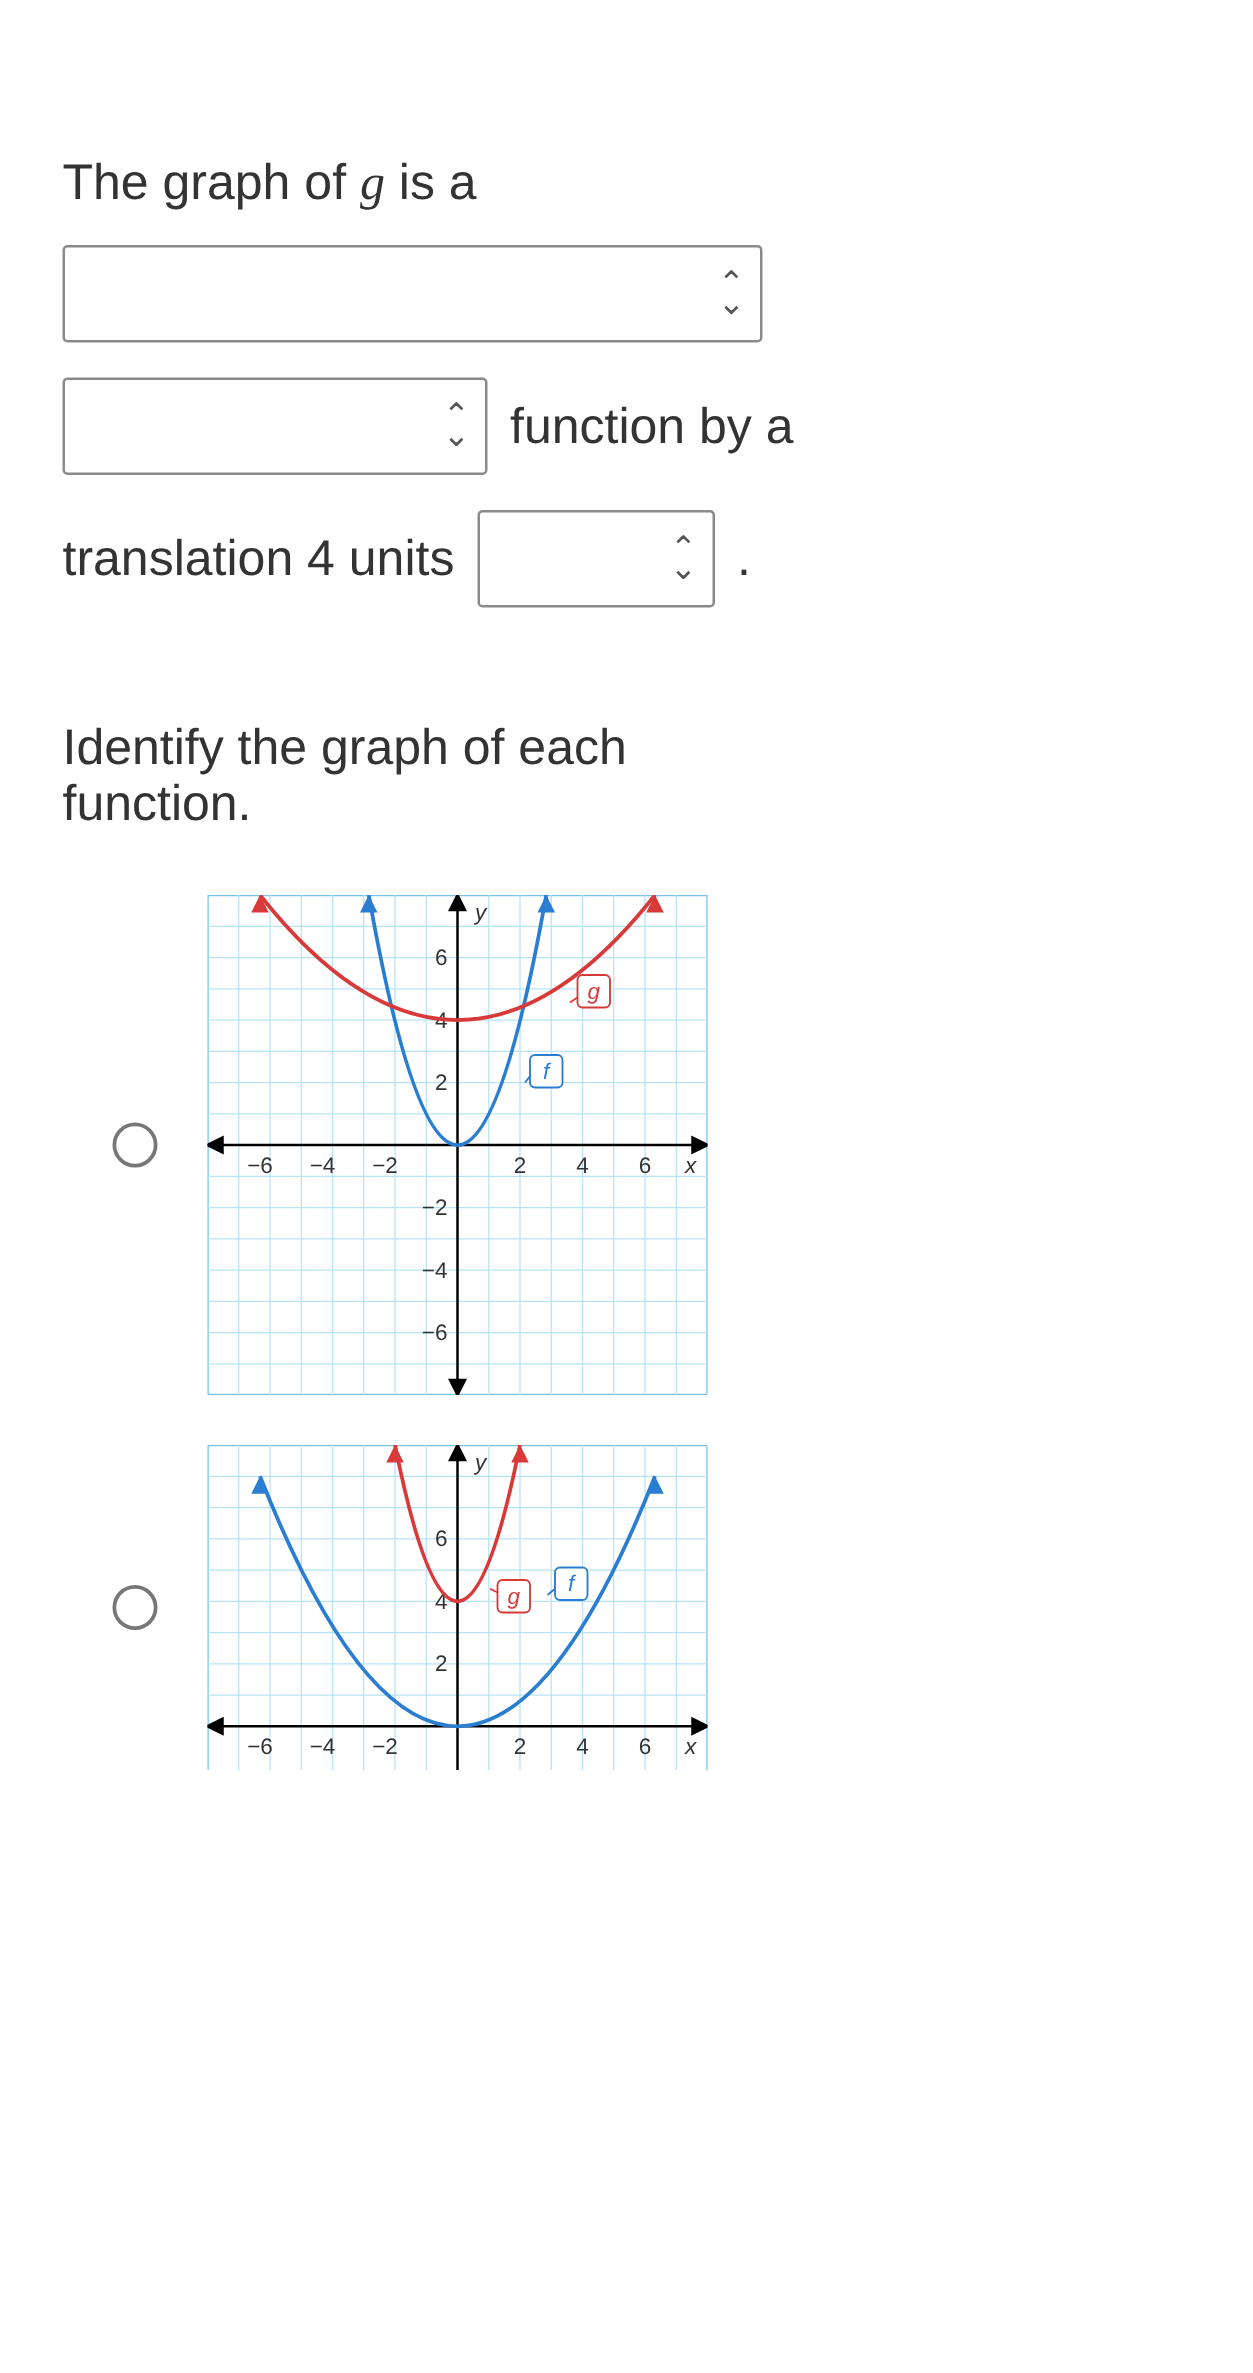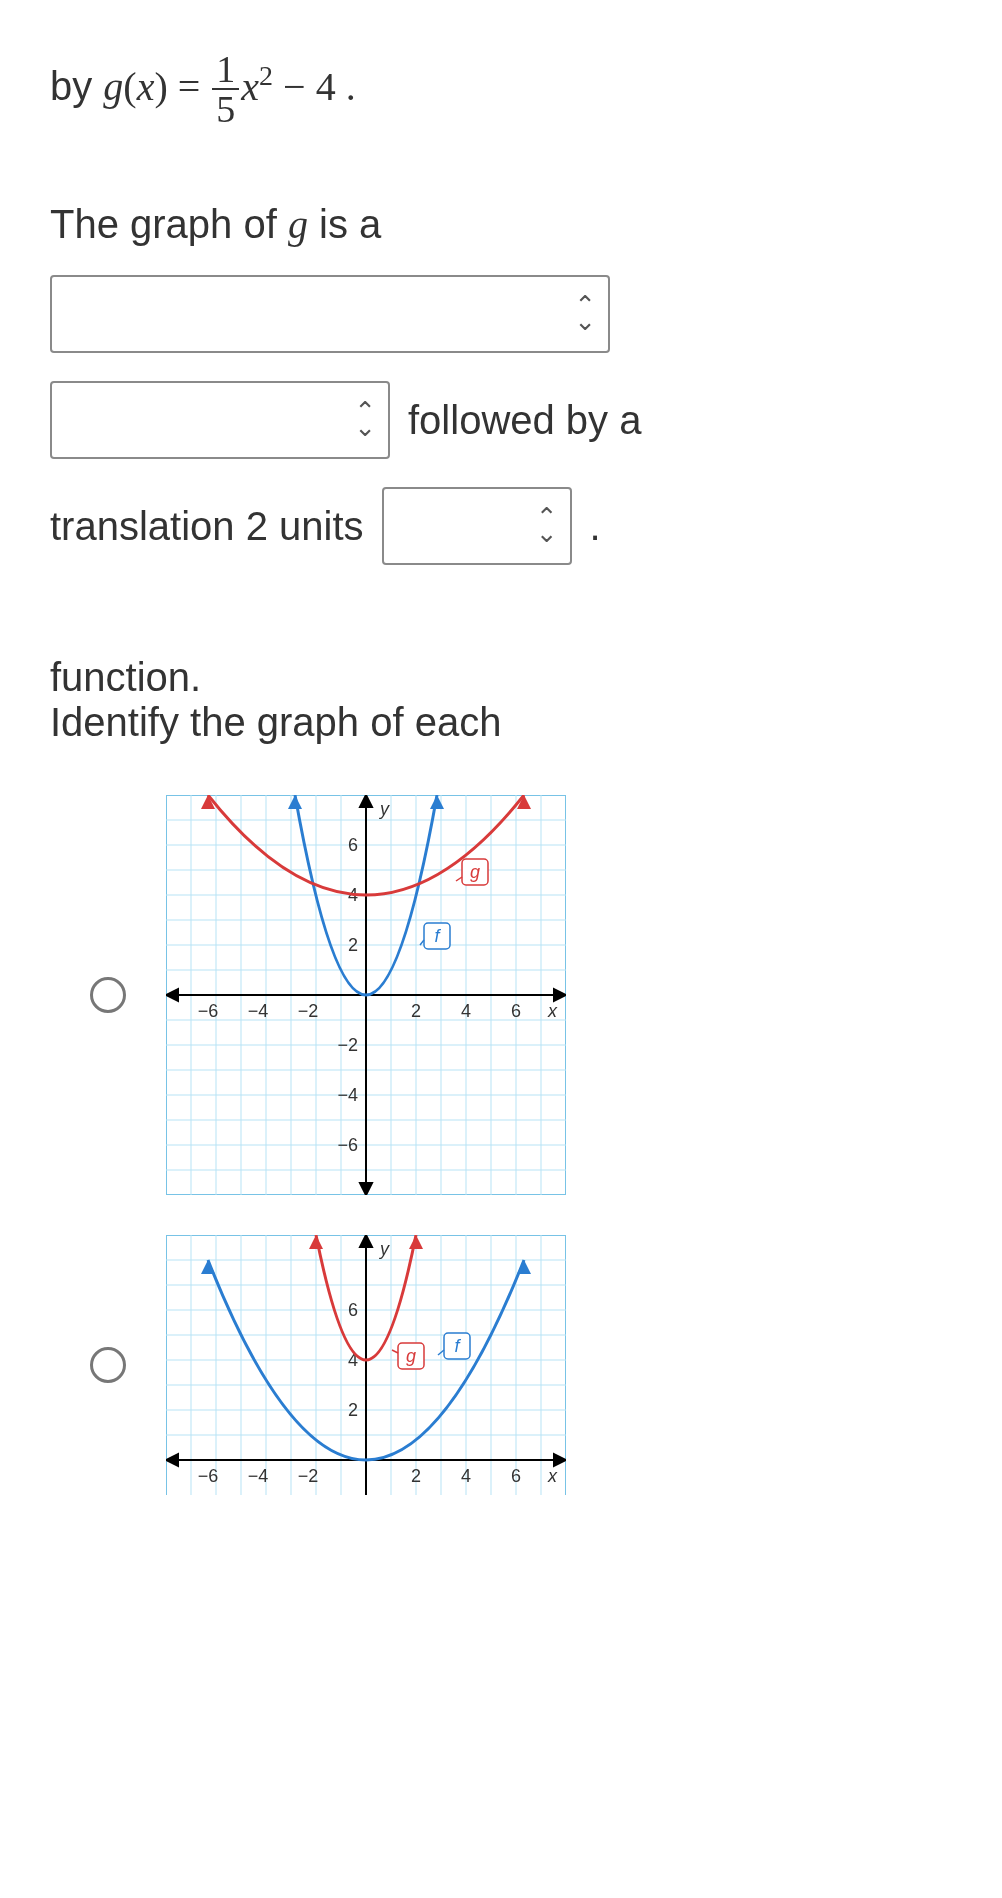--- a/index.html
+++ b/index.html
@@ -67,59 +67,56 @@
     cursor: pointer;
   }
   .graph-wrap { flex: 0 0 auto; }
 
   svg.graph { display: block; }
 </style>
 </head>
 <body>
 
 <div class="question">
-  <p>
-    <span>by </span><span class="math-it serif">g</span><span class="serif">(</span><span class="math-it serif">x</span><span class="serif">)</span><span class="serif"> = </span><span class="frac"><span class="num">1</span><span class="den">5</span></span><span class="math-it serif">x</span><sup class="serif">2</sup><span class="serif"> − 4 .</span>
-  </p>
 </div>
 
 <div class="fill-row">
   <div class="line">
     <span><span>The graph of </span><span class="math-it serif">g</span><span> is a</span></span>
     <span class="select large">
       <span class="stepper-icon">
           <span>⌃</span>
           <span>⌄</span>
         </span>
     </span>
   </div>
   <div class="line">
     <span class="select med">
       <span class="stepper-icon">
           <span>⌃</span>
           <span>⌄</span>
         </span>
     </span>
-    <span>followed by a</span>
+    <span>function by a</span>
   </div>
   <div class="line">
-    <span>translation 2 units</span>
+    <span>translation 4 units</span>
     <span class="select small">
       <span class="stepper-icon">
           <span>⌃</span>
           <span>⌄</span>
         </span>
     </span>
     <span>.</span>
   </div>
 </div>
 
 <div class="section2">
+  <p style="margin:0;">Identify the graph of each</p>
   <p style="margin:0;">function.</p>
-  <p style="margin:0;">Identify the graph of each</p>
 </div>
 
 <div class="options">
 
   <div class="option-row">
     <div class="radio"></div>
     <div class="graph-wrap">
       <svg class="graph" width="400" height="400" viewBox="0 0 400 400">
 
         <rect x="0" y="0" width="400" height="400" fill="#fff" stroke="#78c3e6" stroke-width="2"></rect>

